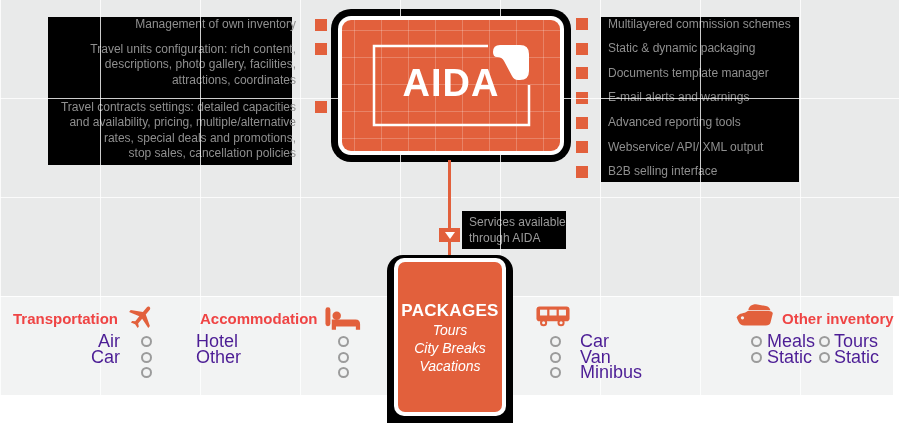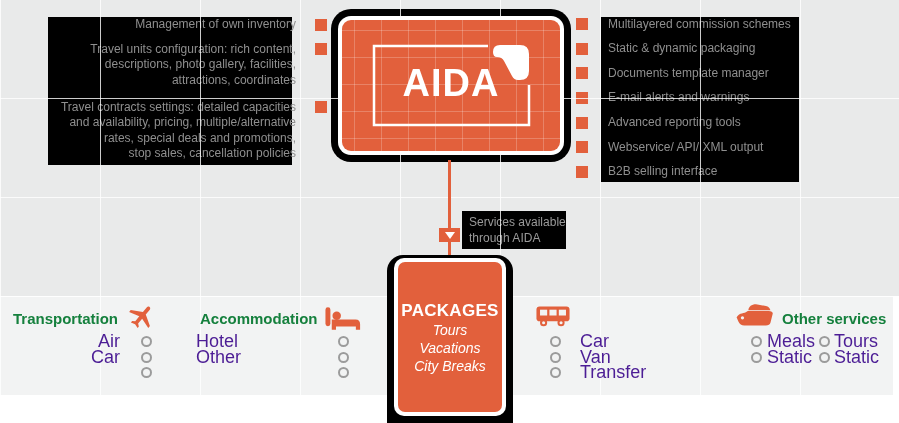--- a/index.html
+++ b/index.html
@@ -38,21 +38,21 @@
   .conn-label{left:462px;top:211px;width:104px;height:38px;background:#000;z-index:1;
      color:#9a9a9a;font-size:12px;line-height:15.5px;padding:4px 0 0 7px;box-sizing:border-box;white-space:nowrap;}
   
   .pkg-frame{left:387px;top:255px;width:126px;height:200px;background:#000;border-radius:16px;z-index:3;}
   .pkg-white{left:394px;top:258px;width:112px;height:158px;background:#fff;border-radius:10px;z-index:3;}
   .pkg-orange{left:398px;top:262px;width:104px;height:150px;background:#e2603c;border-radius:7px;z-index:3;
      color:#fff;text-align:center;}
   .pkg-title{margin-top:39px;font-size:17px;font-weight:bold;line-height:20px;letter-spacing:.3px;}
   .pkg-item{font-size:14px;font-style:italic;line-height:18px;}
   
-  .sec-title{color:#15803d;font-size:15px;font-weight:bold;line-height:16px;z-index:3;white-space:nowrap;}
+  .sec-title{color:#ef4444;font-size:15px;font-weight:bold;line-height:16px;z-index:3;white-space:nowrap;}
   .sec-items{color:#4c1d95;font-size:18px;line-height:15.6px;z-index:3;white-space:nowrap;}
   .ring{width:7px;height:7px;border:2px solid #9b9b9b;border-radius:50%;z-index:3;background:transparent;}
   .icon{z-index:3;}
   .icon svg{display:block;}
 </style>
 </head>
 <body>
 
 <div class="canvas">
 
@@ -124,22 +124,22 @@
       <path d="M8,1 H28 Q37,1 37,10 V27 Q37,36 28,36 H26 Q22,36 20,32 L12,17 Q10,13 5,13 Q1,13 1,8 Q1,1 8,1 Z" fill="#ffffff"></path>
     </g>
   </svg>
   <div class="abs aida-word">AIDA</div>
 
   <div class="abs pkg-frame"></div>
   <div class="abs pkg-white"></div>
   <div class="abs pkg-orange">
     <div class="pkg-title">PACKAGES</div>
     <div class="pkg-item">Tours</div>
+    <div class="pkg-item">City Breaks</div>
     <div class="pkg-item">Vacations</div>
-    <div class="pkg-item">City Breaks</div>
   </div>
 
   <div class="abs sec-title" style="left:0;width:118px;top:311px;text-align:right;">Transportation</div>
   <div class="abs icon" style="left:127px;top:302px;">
     <svg width="30" height="30" viewBox="0 0 24 24" style="transform:rotate(40deg);">
       <path fill="#e2603c" d="M21.5,15.5v-2l-8.5-5V3.5C13,2.67 12.33,2 11.5,2S10,2.67 10,3.5V8.5l-8.5,5v2l8.5-2.5v5l-2,1.5V21l3.5-1 3.5,1v-1.5l-2-1.5v-5L21.5,15.5z"></path>
     </svg>
   </div>
   <div class="abs sec-items" style="left:0;width:120px;top:334px;text-align:right;">
     <div>Air</div>
@@ -177,36 +177,36 @@
       <rect x="4.5" y="7" width="8" height="6.5" fill="#f2f3f3"></rect>
       <rect x="15" y="7" width="8" height="6.5" fill="#f2f3f3"></rect>
       <rect x="25.5" y="7" width="8" height="6.5" fill="#f2f3f3"></rect>
       <circle cx="8.5" cy="21.5" r="1.7" fill="#f2f3f3"></circle>
       <circle cx="28" cy="21.5" r="1.7" fill="#f2f3f3"></circle>
     </svg>
   </div>
   <div class="abs sec-items" style="left:580px;top:334px;">
     <div>Car</div>
     <div>Van</div>
-    <div>Transfer</div>
+    <div>Minibus</div>
   </div>
   <div class="abs ring" style="left:550px;top:336px;"></div>
   <div class="abs ring" style="left:550px;top:352px;"></div>
   <div class="abs ring" style="left:550px;top:367px;"></div>
 
   <div class="abs icon" style="left:736px;top:302px;">
     <svg width="40" height="28" viewBox="0 0 44 31">
       <g fill="#e2603c">
         <path d="M0.5,17 C4,11 9,13.5 12,10.5 L13,10 H36 Q41,10.5 40.5,13 L38,23 Q37,26 33,26 H9 Q4.5,26 2.5,21.5 Z"></path>
         <path d="M13.5,9 C14,5 17,2.5 22,2.5 L33,4.5 Q37,5.5 38,9 Z"></path>
       </g>
       <circle cx="7" cy="17.5" r="1.8" fill="#f2f3f3"></circle>
     </svg>
   </div>
-  <div class="abs sec-title" style="left:782px;top:311px;">Other services</div>
+  <div class="abs sec-title" style="left:782px;top:311px;">Other inventory</div>
   <div class="abs sec-items" style="left:767px;top:334px;">
     <div>Meals</div>
     <div>Static</div>
   </div>
   <div class="abs ring" style="left:751px;top:336px;"></div>
   <div class="abs ring" style="left:751px;top:352px;"></div>
   <div class="abs sec-items" style="left:834px;top:334px;">
     <div>Tours</div>
     <div>Static</div>
   </div>

